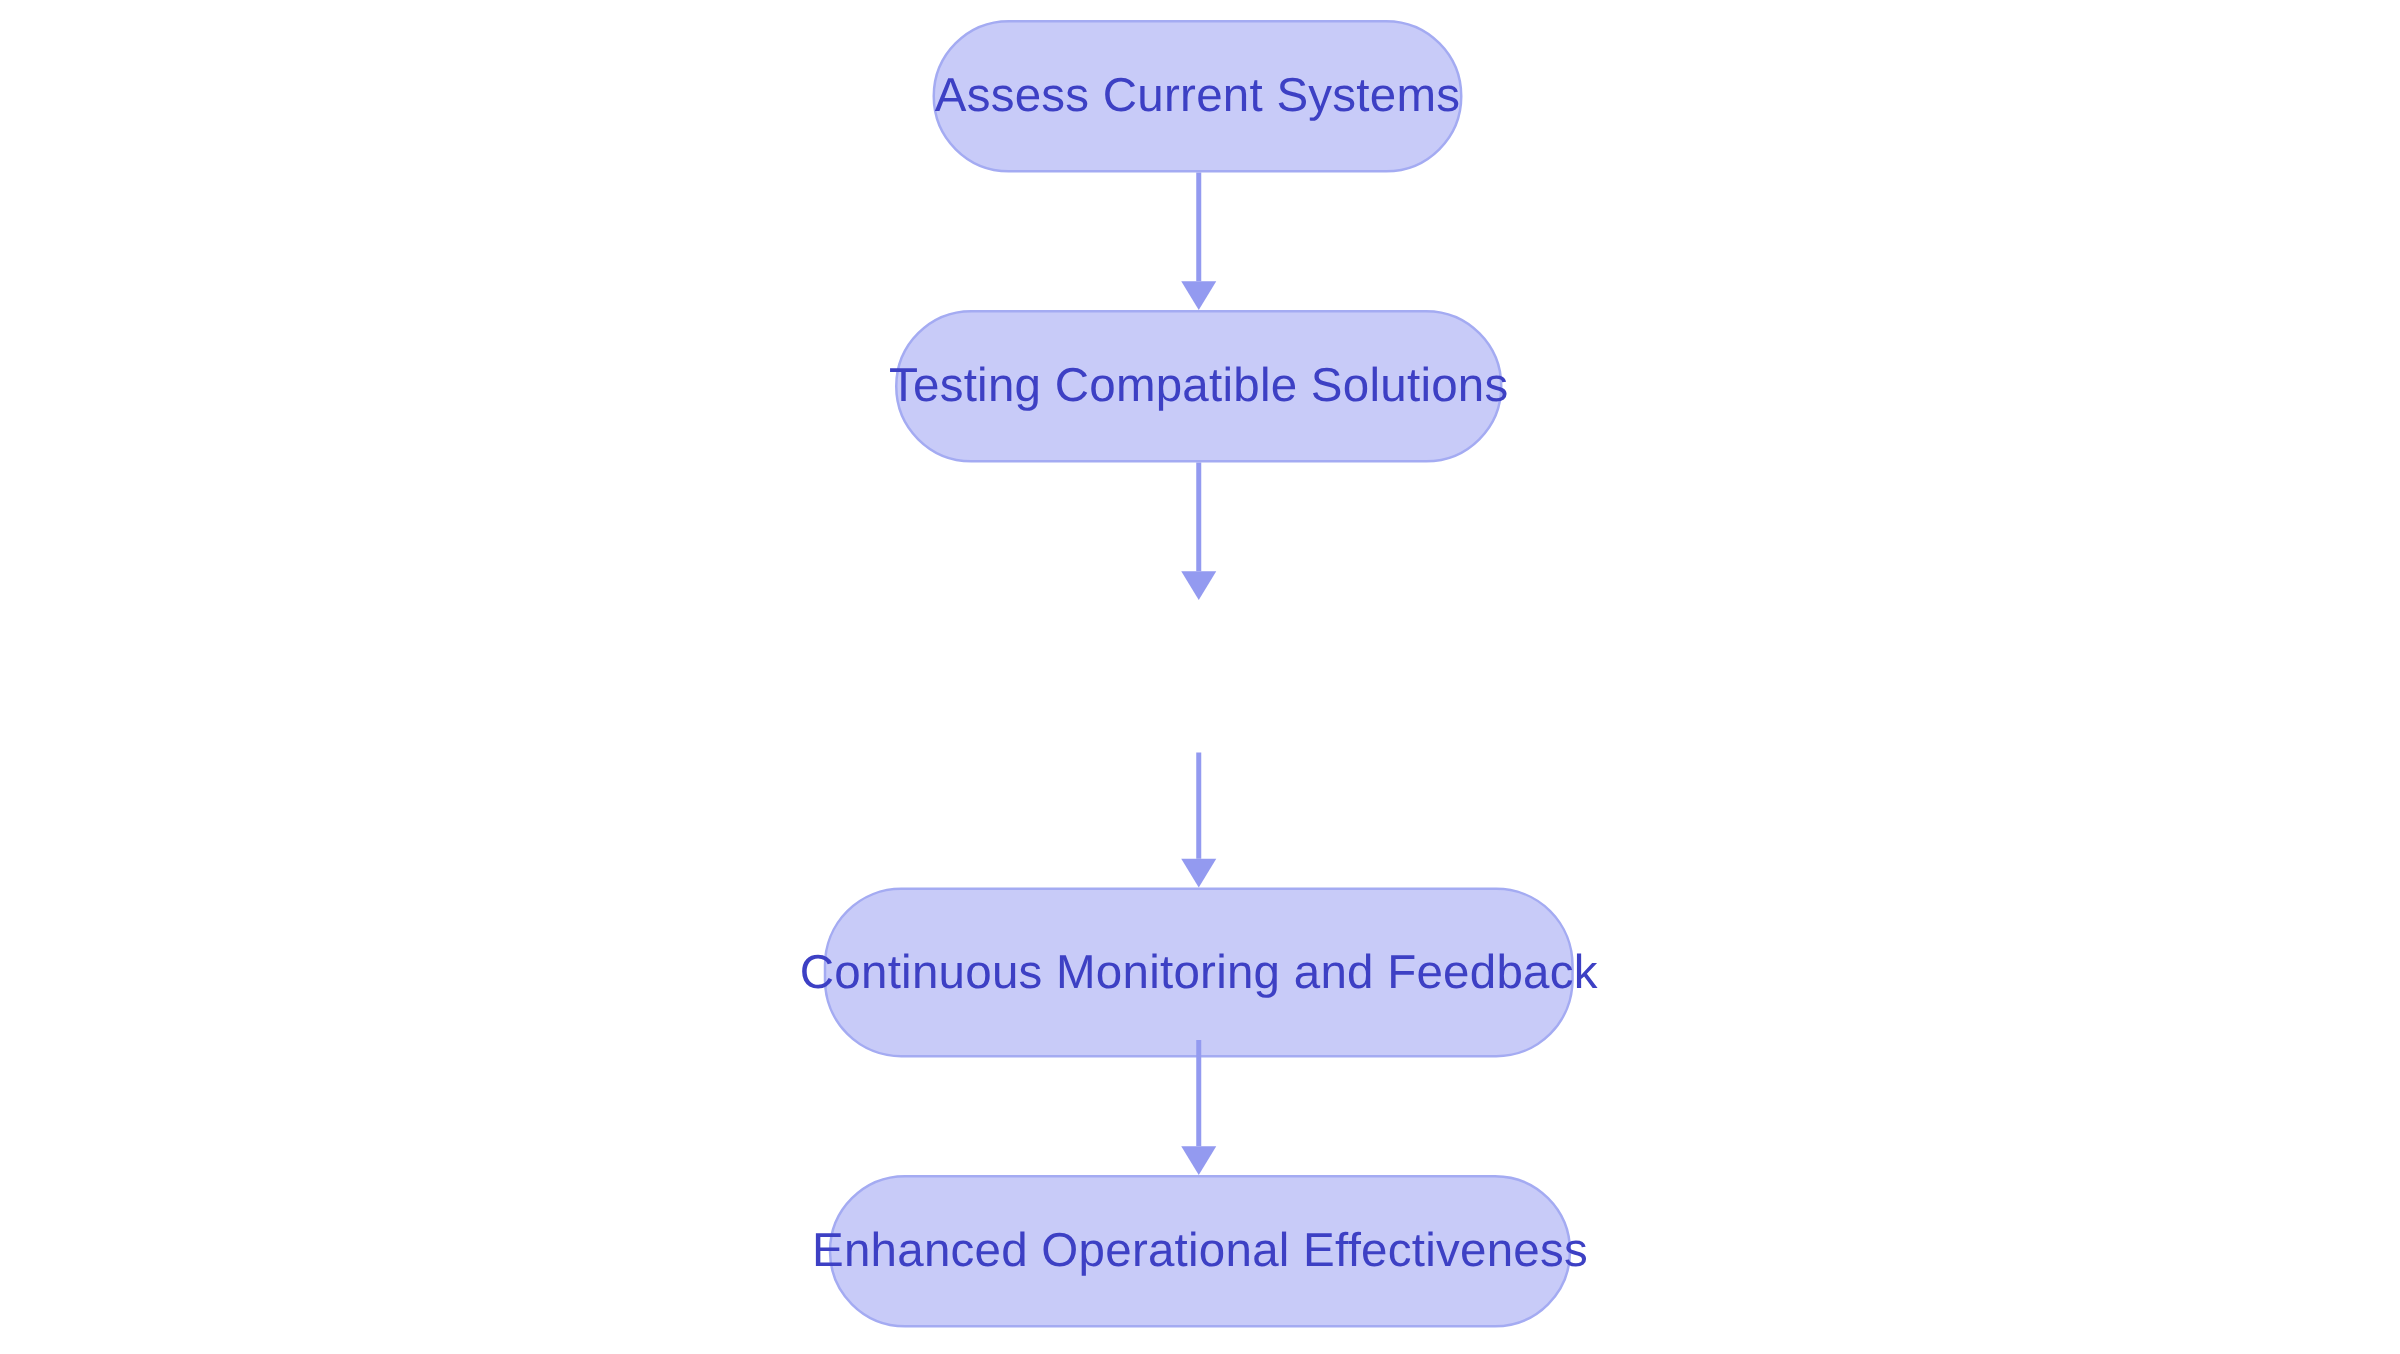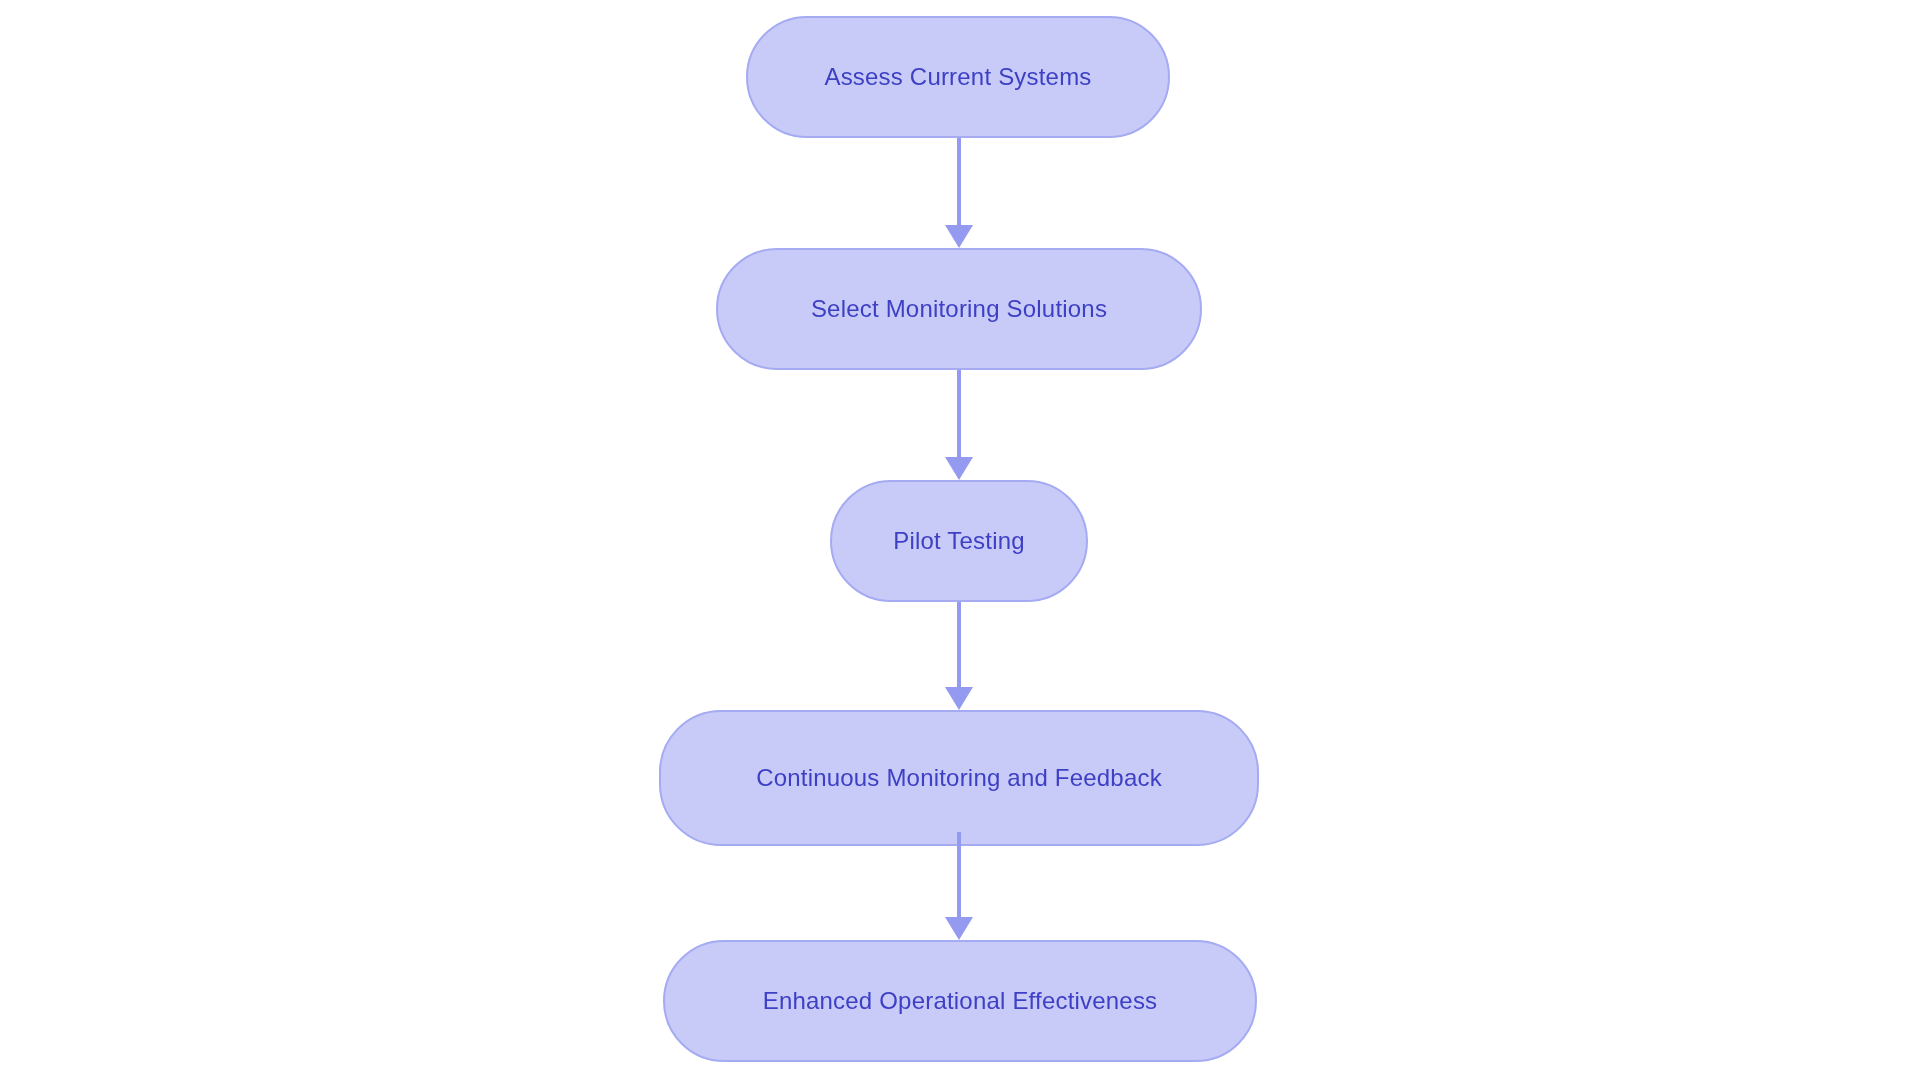--- a/index.html
+++ b/index.html
@@ -20,21 +20,21 @@
     display: flex;
     align-items: center;
     justify-content: center;
     background: #c8cbf8;
     border: 2px solid #a4abf2;
     border-radius: 62px;
     box-sizing: border-box;
   }
   .node-label {
     color: #3d40c4;
-    font-size: 24px;
+    font-size: 38px;
     font-weight: 500;
     letter-spacing: 0.2px;
     white-space: nowrap;
     text-align: center;
   }
   .n1 { left: 746px; top: 16px;  width: 424px; height: 122px; }
   .n2 { left: 716px; top: 248px; width: 486px; height: 122px; }
   .n3 { left: 830px; top: 480px; width: 258px; height: 122px; }
   .n4 { left: 659px; top: 710px; width: 600px; height: 136px; }
   .n5 { left: 663px; top: 940px; width: 594px; height: 122px; }
@@ -72,31 +72,28 @@
   <div class="node n1">
     <span class="node-label">Assess Current Systems</span>
   </div>
 
   <div class="connector c1">
     <div class="line"></div>
     <div class="head"></div>
   </div>
 
   <div class="node n2">
-    <span class="node-label">Select Monitoring Solutions</span>
+    <span class="node-label">Testing Compatible Solutions</span>
   </div>
 
   <div class="connector c2">
     <div class="line"></div>
     <div class="head"></div>
   </div>
 
-  <div class="node n3">
-    <span class="node-label">Pilot Testing</span>
-  </div>
 
   <div class="connector c3">
     <div class="line"></div>
     <div class="head"></div>
   </div>
 
   <div class="node n4">
     <span class="node-label">Continuous Monitoring and Feedback</span>
   </div>
 

